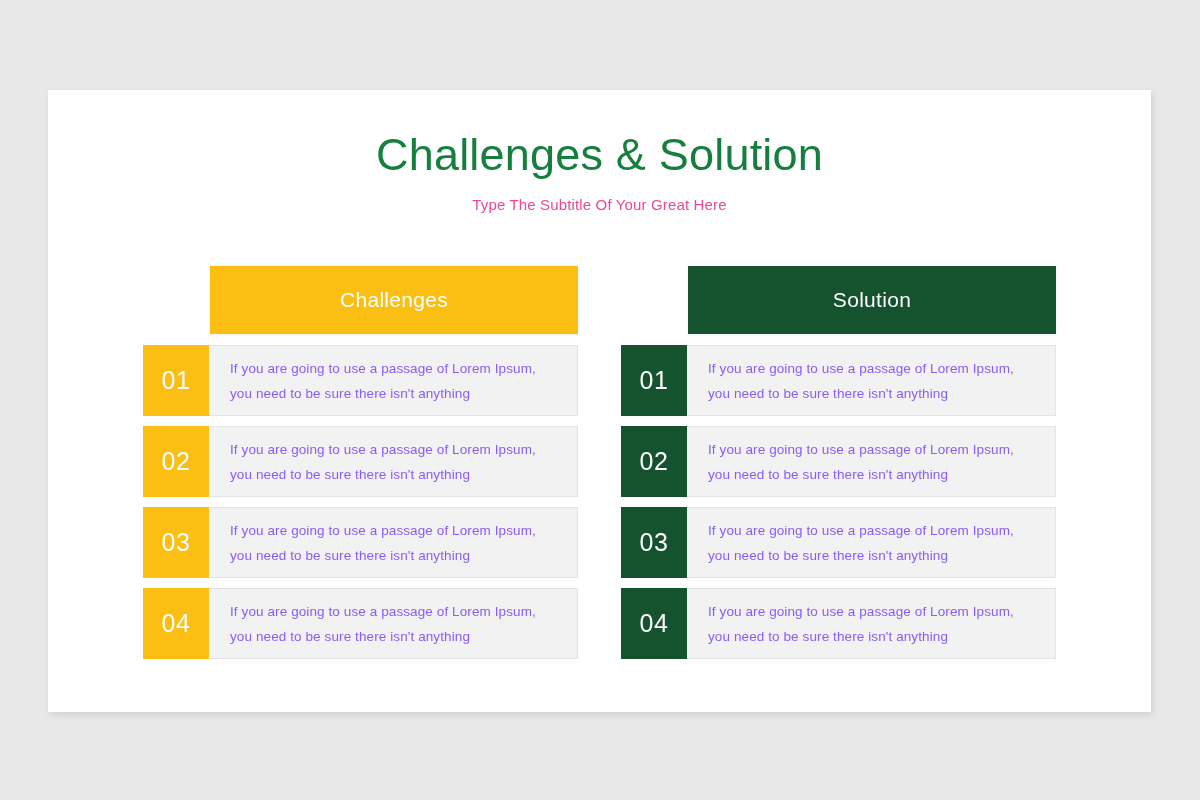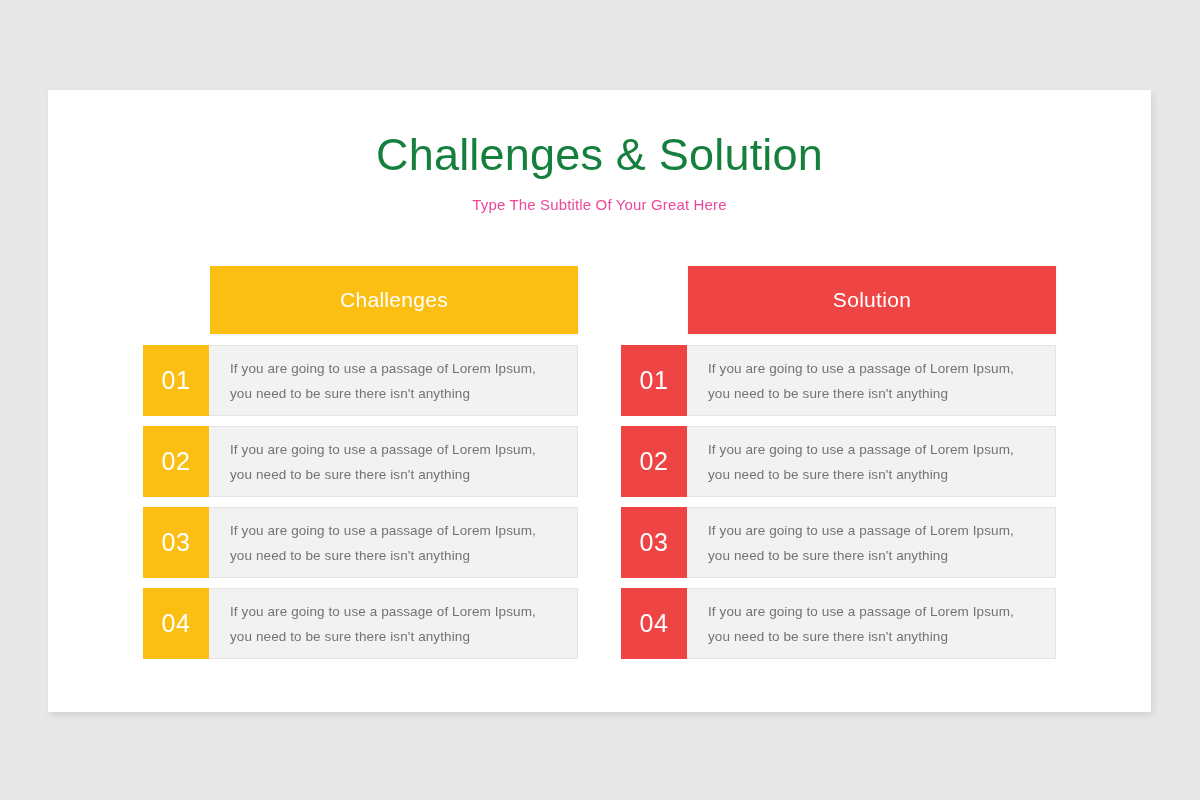--- a/index.html
+++ b/index.html
@@ -119,27 +119,27 @@
     border: 1px solid #e4e4e4;
     border-left: none;
     display: flex;
     align-items: center;
     padding: 0 20px 0 21px;
   }
 
   .item-text {
     font-size: 13.5px;
     line-height: 25px;
-    color: #737373;
+    color: #8b5cf6;
     letter-spacing: 0.1px;
   }
 
   
   .accent-yellow { background: #fbbf14; }
-  .accent-red    { background: #ef4444; }
+  .accent-red    { background: #14532d; }
 </style>
 </head>
 <body>
 
 <div id="slide-canvas">
 
   <div id="slide-card">
 
     <div id="heading-block">
       <div id="page-title">Challenges &amp; Solution</div>

